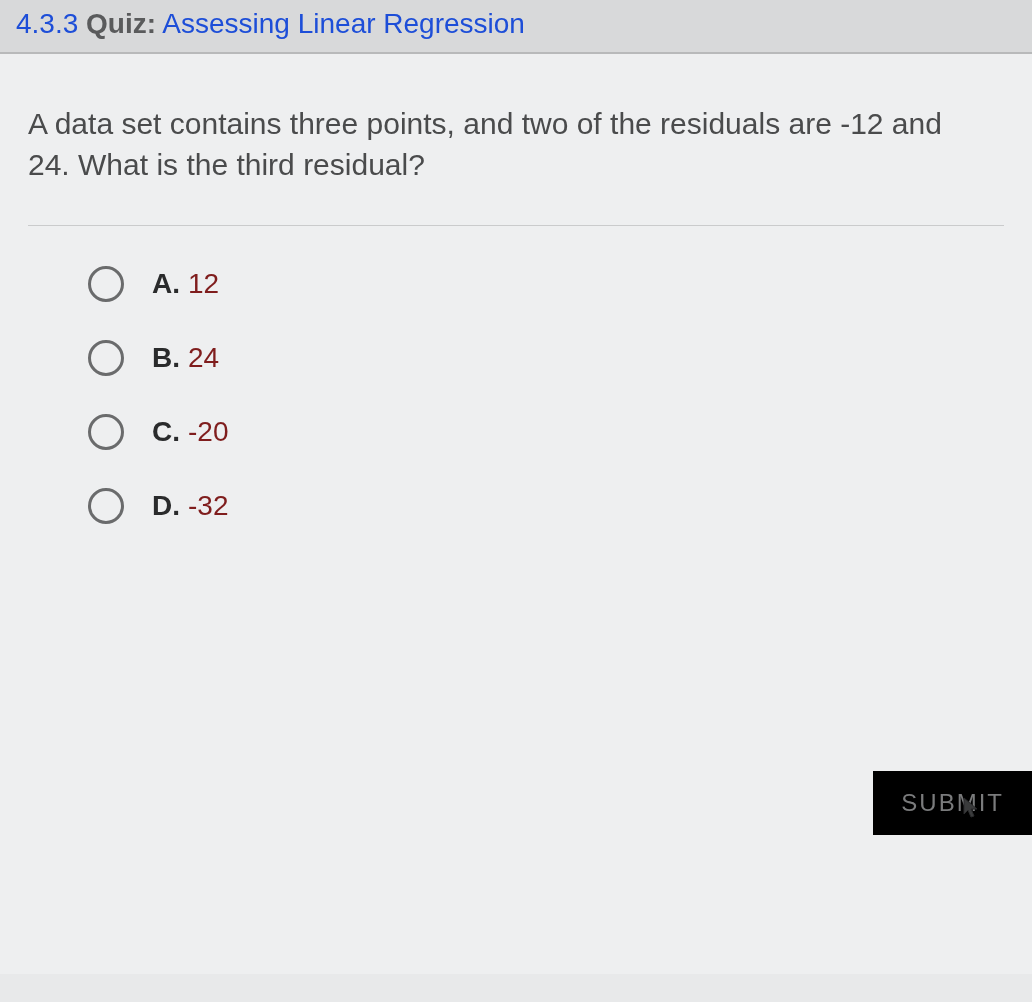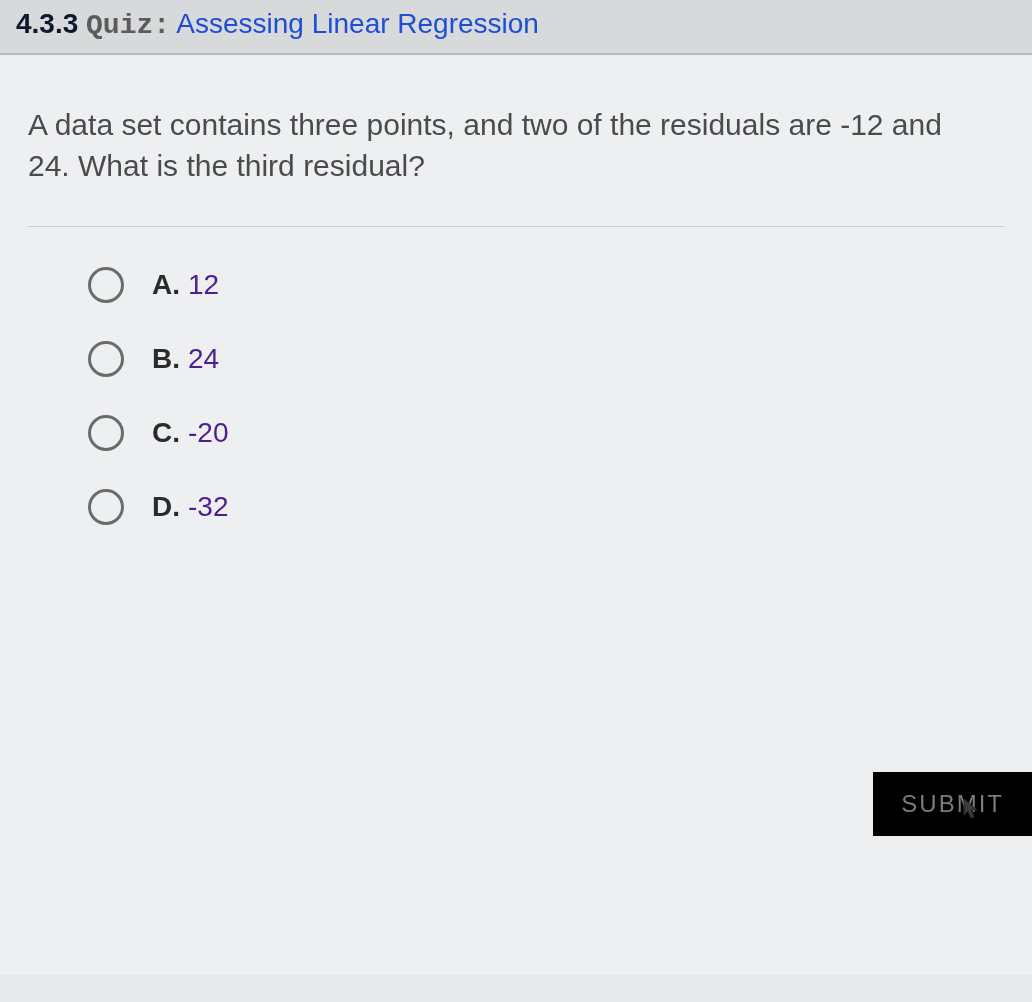--- a/index.html
+++ b/index.html
@@ -15,27 +15,26 @@
       overflow: hidden;
     }
     .header-bar {
       background: #d8d9da;
       padding: 8px 16px 12px 16px;
       border-bottom: 2px solid #b8b9ba;
       color: #5a5b5c;
       font-size: 28px;
     }
     .header-bar .section-num {
-      font-weight: bold;
-      color: #0f172a;
+      font-weight: normal;
+      color: #1d4ed8;
     }
     .header-bar .quiz-label {
       font-weight: bold;
       color: #5a5b5c;
-      font-family: Liberation Mono, monospace;
     }
     .header-bar .quiz-title {
       color: #1d4ed8;
       font-weight: normal;
     }
     .content-area {
       background: #eeeff0;
       padding: 50px 28px 28px 28px;
       min-height: 920px;
       position: relative;
@@ -77,21 +76,21 @@
       background: transparent;
     }
     .option-letter {
       font-size: 28px;
       font-weight: bold;
       color: #2a2b2c;
       margin-right: 8px;
     }
     .option-value {
       font-size: 28px;
-      color: #4c1d95;
+      color: #7f1d1d;
     }
     .submit-button {
       position: absolute;
       right: 0;
       top: 680px;
       background: #000000;
       color: #7a7b7c;
       border: none;
       padding: 18px 28px;
       font-size: 24px;

